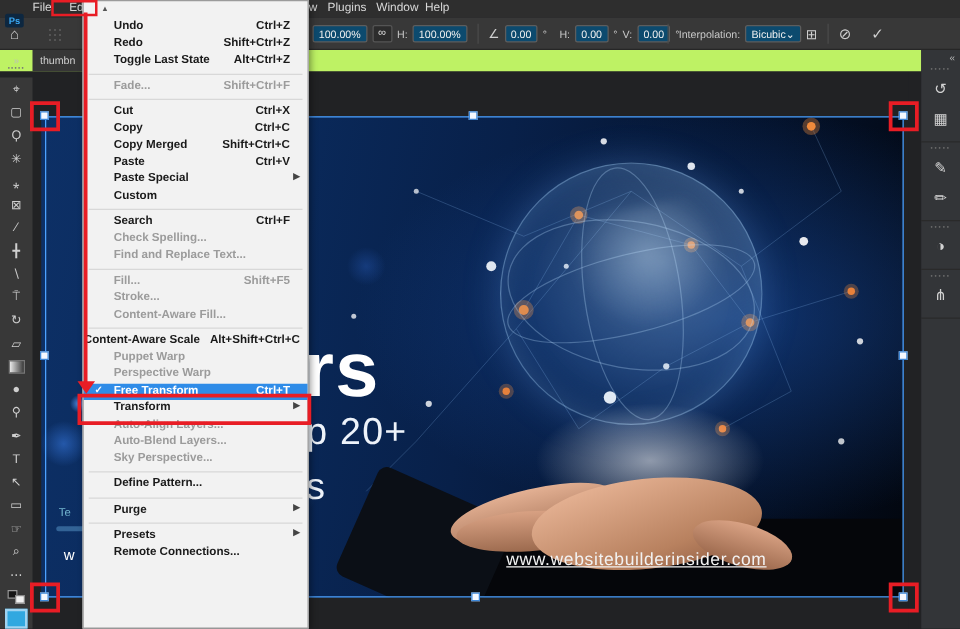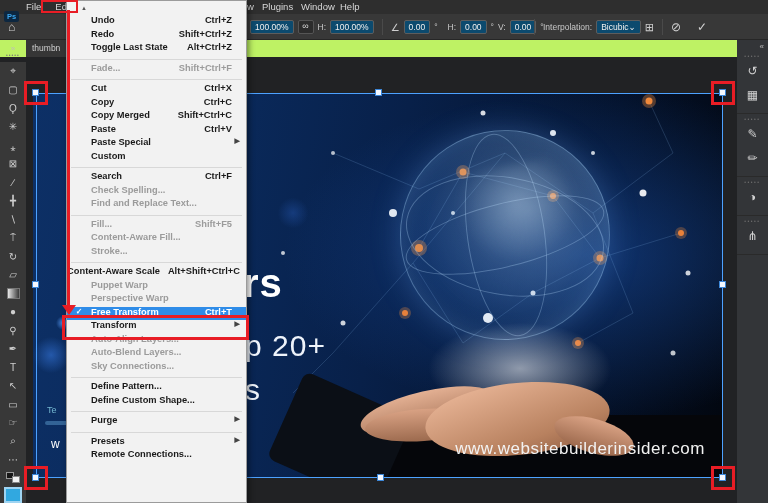--- a/index.html
+++ b/index.html
@@ -67,21 +67,21 @@
       radial-gradient(circle 10px at 30px 230px, rgba(90,160,255,.8), transparent 70%),
       radial-gradient(circle 26px at 18px 262px, rgba(60,130,240,.5), transparent 70%),
       radial-gradient(circle 18px at 120px 180px, rgba(70,140,250,.4), transparent 70%),
       radial-gradient(circle 30px at 200px 300px, rgba(40,100,200,.35), transparent 70%),
       radial-gradient(circle 22px at 260px 120px, rgba(50,110,220,.3), transparent 70%),
       radial-gradient(circle 14px at 60px 150px, rgba(80,150,250,.35), transparent 70%),
       radial-gradient(ellipse 420px 230px at 80% 42%, rgba(28,88,185,.5), transparent 72%),
       linear-gradient(100deg,#0d3066 0%,#0a2a5c 25%,#082049 50%,#04122b 78%,#02060e 100%); }
   .headline { position:absolute; color:#fff; font-weight:800; letter-spacing:1px; }
   .h1a { left:58px; top:96px; font-size:56px; }
-  .h1b { left:210px; top:168px; font-size:40px;text-align:center; }
+  .h1b { left:210px; top:168px; font-size:62px;text-align:center; }
   .sub1 { left:212px; top:236px; font-size:30px; color:#eef3fa; font-weight:400; }
   .sub2 { left:212px; top:280px; font-size:30px; color:#eef3fa; font-weight:400; }
   .tinyfrag1 { position:absolute; left:14px; top:312px; font-size:9px; color:rgba(140,215,235,.8); }
   .tinyfrag2 { position:absolute; left:18px; top:344px; font-size:12px; color:#fff; }
   .faintbar1 { position:absolute; left:12px; top:328px; width:46px; height:4px; background:rgba(110,180,230,.4); border-radius:2px; }
   .globe { position:absolute; left:367px; top:37px; width:210px; height:210px; border-radius:50%;
     border:1px solid rgba(170,215,255,.4);
     background:radial-gradient(circle at 62% 38%, rgba(195,228,255,.32), rgba(110,170,235,.14) 55%, rgba(40,90,170,.05) 78%);
     box-shadow:0 0 30px rgba(120,180,255,.25), inset 0 0 25px rgba(150,200,255,.22); }
   .globe .ring { position:absolute; border:1px solid rgba(185,222,255,.3); border-radius:50%; }
@@ -97,22 +97,22 @@
   .sleeve { position:absolute; left:248px; top:298px; width:118px; height:95px; background:#0b0f16;
     transform:rotate(24deg); border-radius:8px; }
   .hand-f1 { position:absolute; left:326px; top:298px; width:136px; height:40px; border-radius:50%;
     background:linear-gradient(180deg,#e3b093,#a9765a); transform:rotate(-13deg); }
   .hand-f2 { position:absolute; left:332px; top:316px; width:116px; height:32px; border-radius:50%;
     background:linear-gradient(180deg,#d8a183,#9c6a4e); transform:rotate(-4deg); }
   .hand-palm { position:absolute; left:392px; top:290px; width:185px; height:72px; border-radius:50%;
     background:linear-gradient(165deg,#eebb9d,#b8815f 70%,#8f5c42); transform:rotate(-6deg); }
   .hand-thumb { position:absolute; left:520px; top:326px; width:82px; height:34px; border-radius:50%;
     background:linear-gradient(180deg,#d9a284,#99664a); transform:rotate(16deg); }
-  .watermark { position:absolute; left:372px; top:346px; width:300px; text-align:right;
-    color:#f2f2f2; font-size:17px; letter-spacing:.5px; }
+  .watermark { position:absolute; left:372px; top:346px; width:300px; text-align:left;
+    color:#f2f2f2; font-size:14px; letter-spacing:.5px;text-decoration:underline; }
   .net { position:absolute; left:0; top:0; }
 
   
   .tbox { position:absolute; left:36px; top:93px; width:687px; height:385px;
     border:1px solid #4da2ff; z-index:5; }
   .handle { position:absolute; width:7px; height:7px; background:#f5f8ff; border:1px solid #3d87d8; z-index:6; }
 
   
   .popup { position:absolute; left:66px; top:0; width:181px; height:503px; background:#f2f2f2;
     border:1px solid #9b9b9b; box-shadow:2px 2px 6px rgba(0,0,0,.45); z-index:10;
@@ -440,27 +440,27 @@
         </div>
         <div class="msep"></div>
         <div class="mrow disabled">
           <span class="chk"></span>
           <span class="lbl">Fill...</span>
           <span class="sct">Shift+F5</span>
           <span class="arr"></span>
         </div>
         <div class="mrow disabled">
           <span class="chk"></span>
+          <span class="lbl">Stroke...</span>
+          <span class="sct"></span>
+          <span class="arr"></span>
+        </div>
+        <div class="mrow disabled">
+          <span class="chk"></span>
           <span class="lbl">Content-Aware Fill...</span>
-          <span class="sct"></span>
-          <span class="arr"></span>
-        </div>
-        <div class="mrow disabled">
-          <span class="chk"></span>
-          <span class="lbl">Stroke...</span>
           <span class="sct"></span>
           <span class="arr"></span>
         </div>
         <div class="msep"></div>
         <div class="mrow">
           <span class="chk"></span>
           <span class="lbl">Content-Aware Scale</span>
           <span class="sct">Alt+Shift+Ctrl+C</span>
           <span class="arr"></span>
         </div>
@@ -495,34 +495,28 @@
           <span class="arr"></span>
         </div>
         <div class="mrow disabled">
           <span class="chk"></span>
           <span class="lbl">Auto-Blend Layers...</span>
           <span class="sct"></span>
           <span class="arr"></span>
         </div>
         <div class="mrow disabled">
           <span class="chk"></span>
-          <span class="lbl">Sky Connections...</span>
+          <span class="lbl">Sky Perspective...</span>
           <span class="sct"></span>
           <span class="arr"></span>
         </div>
         <div class="msep"></div>
         <div class="mrow">
           <span class="chk"></span>
           <span class="lbl">Define Pattern...</span>
-          <span class="sct"></span>
-          <span class="arr"></span>
-        </div>
-        <div class="mrow">
-          <span class="chk"></span>
-          <span class="lbl">Define Custom Shape...</span>
           <span class="sct"></span>
           <span class="arr"></span>
         </div>
         <div class="msep"></div>
         <div class="mrow">
           <span class="chk"></span>
           <span class="lbl">Purge</span>
           <span class="sct"></span>
           <span class="arr">▶</span>
         </div>

